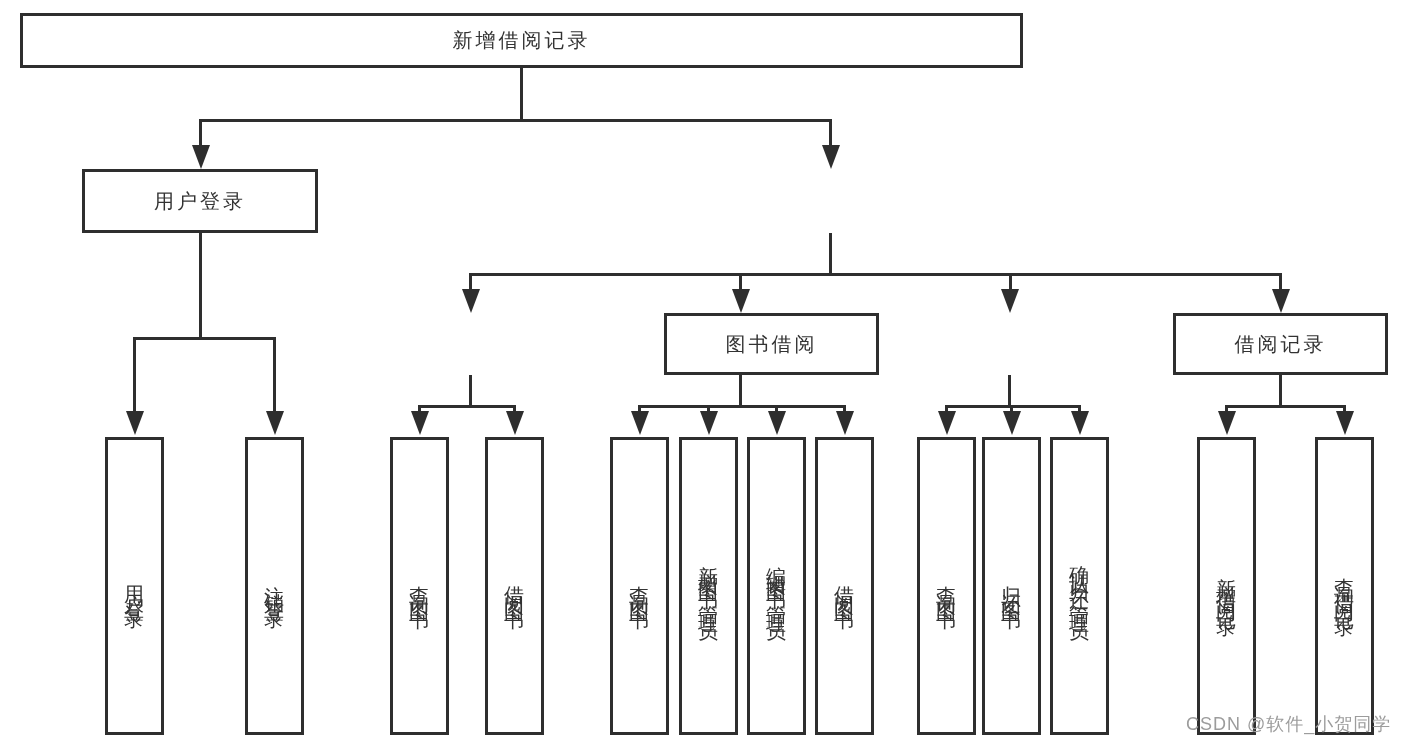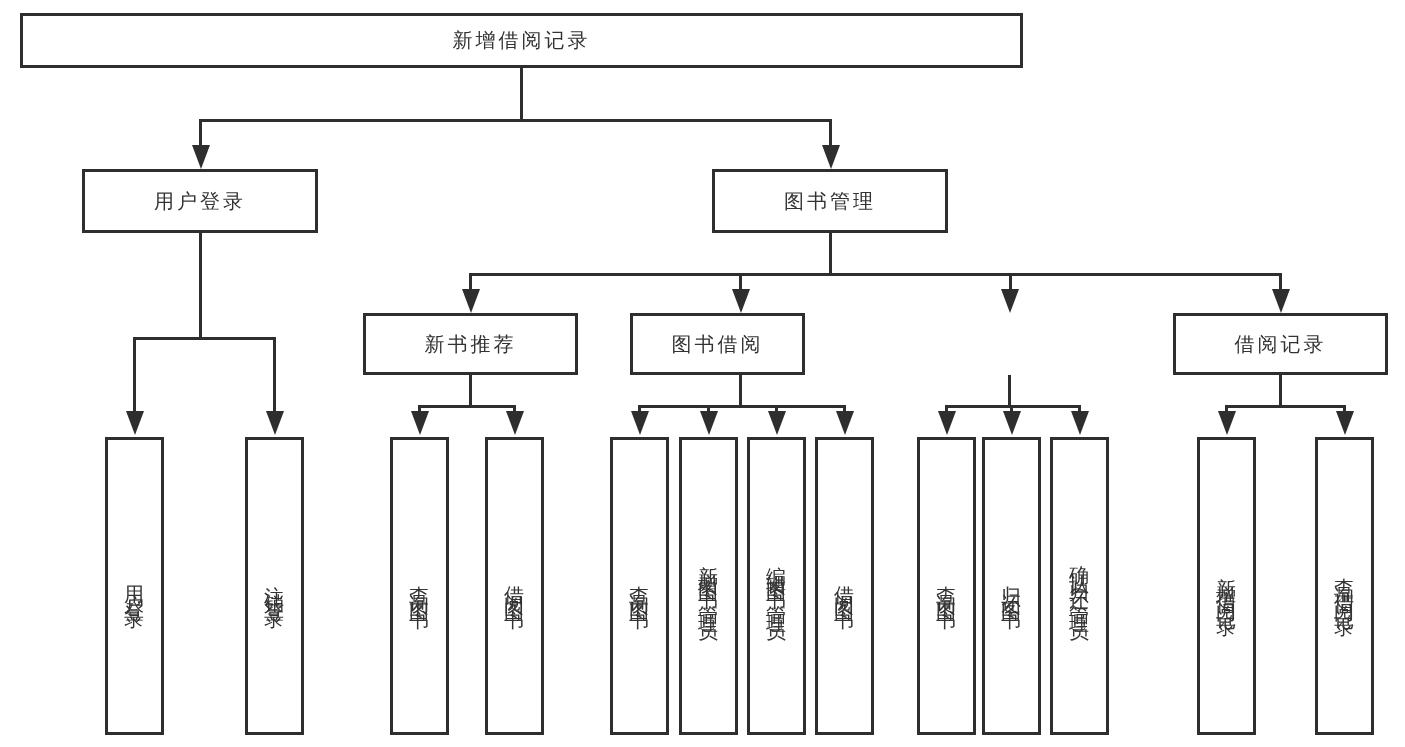--- a/index.html
+++ b/index.html
@@ -73,23 +73,20 @@
     <div class="line" style="left:520px;top:68px;width:3px;height:51px"></div>
     <div class="line" style="left:199px;top:119px;width:633px;height:3px"></div>
     <div class="line" style="left:199px;top:119px;width:3px;height:30px"></div>
     <div class="arrow" style="left:192px;top:145px"></div>
     <div class="line" style="left:829px;top:119px;width:3px;height:30px"></div>
     <div class="arrow" style="left:822px;top:145px"></div>
   </div>
 
   <div class="box hbox" style="left:82px;top:169px;width:236px;height:64px">
     <span>用户登录</span>
-  </div>
-  <div class="box hbox" style="left:712px;top:169px;width:236px;height:64px">
-    <span>图书管理</span>
   </div>
 
   <div>
     <div class="line" style="left:199px;top:233px;width:3px;height:104px"></div>
     <div class="line" style="left:133px;top:337px;width:143px;height:3px"></div>
     <div class="line" style="left:133px;top:337px;width:3px;height:76px"></div>
     <div class="arrow" style="left:126px;top:411px"></div>
     <div class="line" style="left:273px;top:337px;width:3px;height:76px"></div>
     <div class="arrow" style="left:266px;top:411px"></div>
   </div>
@@ -100,24 +97,21 @@
     <div class="line" style="left:469px;top:273px;width:3px;height:18px"></div>
     <div class="arrow" style="left:462px;top:289px"></div>
     <div class="line" style="left:739px;top:273px;width:3px;height:18px"></div>
     <div class="arrow" style="left:732px;top:289px"></div>
     <div class="line" style="left:1009px;top:273px;width:3px;height:18px"></div>
     <div class="arrow" style="left:1001px;top:289px"></div>
     <div class="line" style="left:1279px;top:273px;width:3px;height:18px"></div>
     <div class="arrow" style="left:1272px;top:289px"></div>
   </div>
 
-  <div class="box hbox" style="left:363px;top:313px;width:215px;height:62px">
-    <span>新书推荐</span>
-  </div>
-  <div class="box hbox" style="left:630px;top:313px;width:175px;height:62px">
+  <div class="box hbox" style="left:664px;top:313px;width:215px;height:62px">
     <span>图书借阅</span>
   </div>
   <div class="box hbox" style="left:1173px;top:313px;width:215px;height:62px">
     <span>借阅记录</span>
   </div>
 
   <div>
     <div class="line" style="left:469px;top:375px;width:3px;height:33px"></div>
     <div class="line" style="left:418px;top:405px;width:98px;height:3px"></div>
     <div class="line" style="left:418px;top:405px;width:3px;height:9px"></div>
@@ -196,14 +190,15 @@
     <span class="vtext">确认归还（管理员）</span>
   </div>
 
   <div class="box vbox" style="left:1197px">
     <span class="vtext">新增借阅记录</span>
   </div>
   <div class="box vbox" style="left:1315px">
     <span class="vtext">查询借阅记录</span>
   </div>
 
+  <div class="watermark">CSDN @软件_小贺同学</div>
 
 </div>
 
 </body></html>

